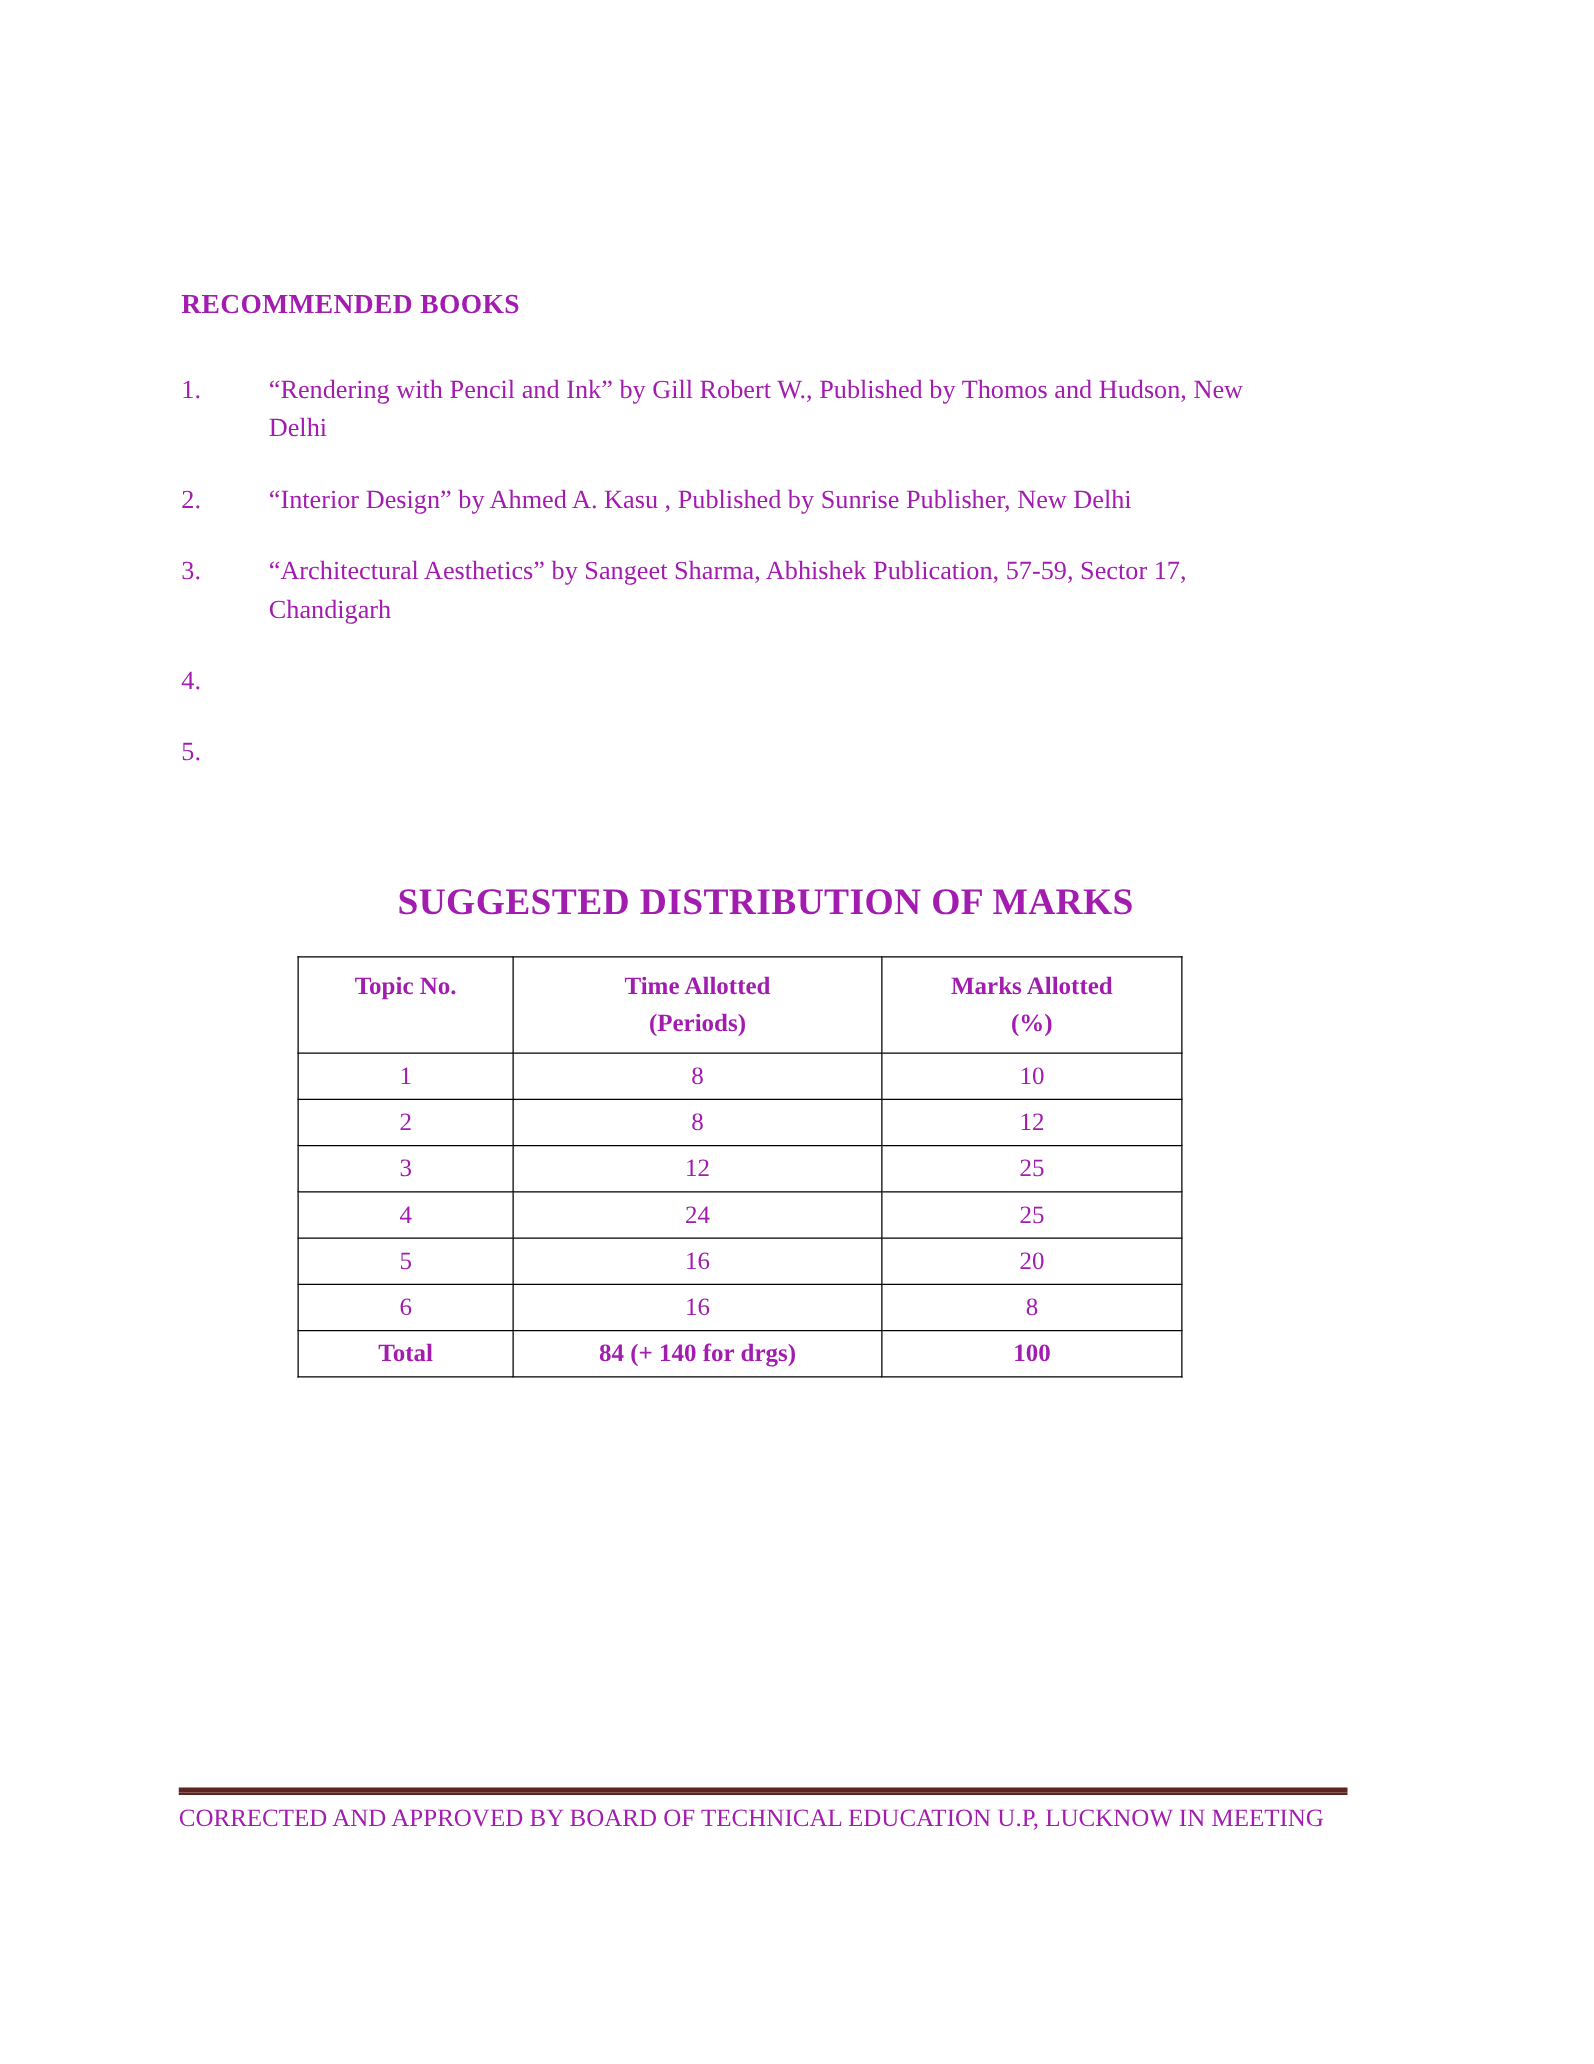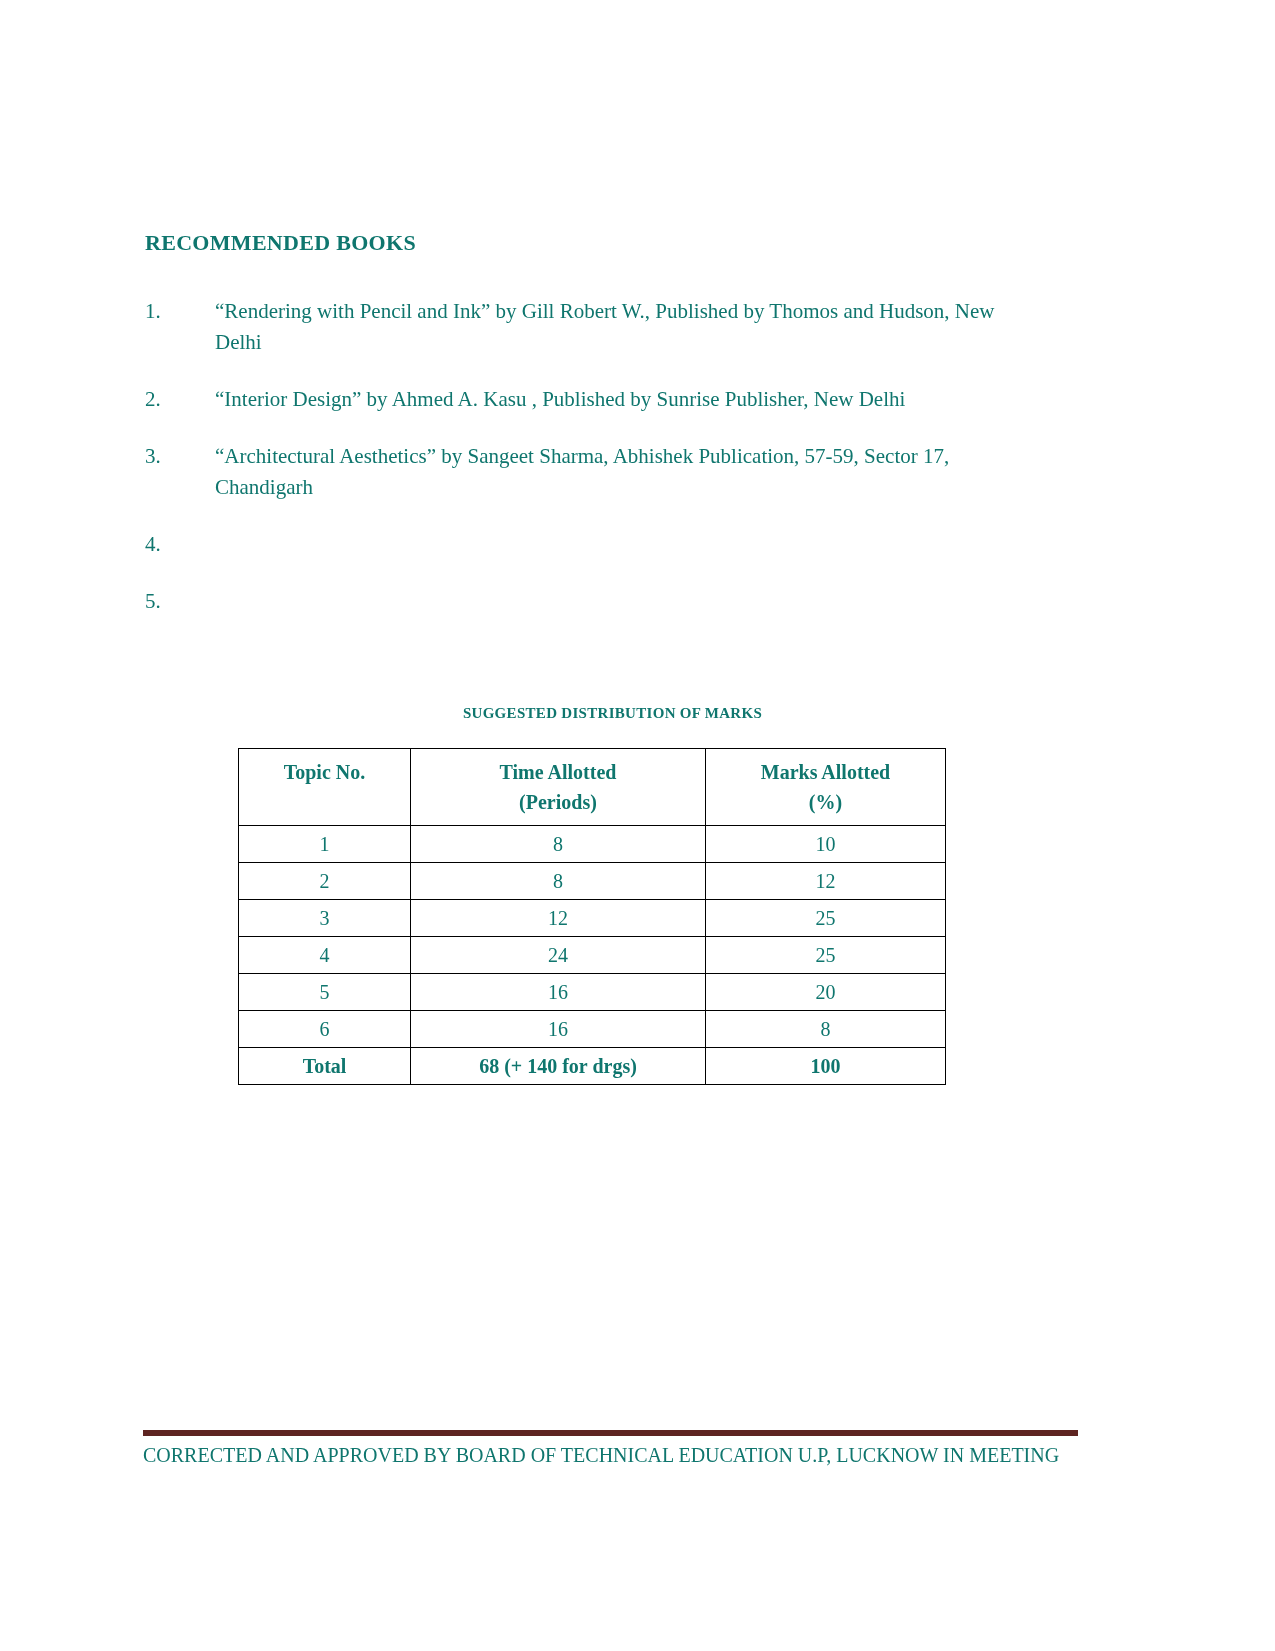--- a/index.html
+++ b/index.html
@@ -3,21 +3,21 @@
 <meta charset="utf-8">
 <style>
   * { margin: 0; padding: 0; box-sizing: border-box; }
   html, body { background: #ffffff; }
   .page {
     position: relative;
     width: 1275px;
     height: 1651px;
     margin: 0 auto;
     background: #ffffff;
-    color: #0f766e;
+    color: #a21caf;
     font-family: "Liberation Serif", serif;
     overflow: hidden;
   }
   .content {
     position: absolute;
     top: 230px;
     left: 145px;
     width: 935px;
   }
   .section-heading {
@@ -34,21 +34,21 @@
     margin-bottom: 26px;
   }
   .book-num {
     width: 70px;
     flex-shrink: 0;
   }
   .book-text {
     max-width: 820px;
   }
   .table-title {
-    font-size: 15px;
+    font-size: 30px;
     font-weight: bold;
     text-align: center;
     margin-top: 88px;
     margin-bottom: 26px;
     letter-spacing: 0.3px;
   }
   table.marks-table {
     border-collapse: collapse;
     margin-left: 93px;
     table-layout: fixed;
@@ -175,21 +175,21 @@
           <td>16</td>
           <td>20</td>
         </tr>
         <tr>
           <td>6</td>
           <td>16</td>
           <td>8</td>
         </tr>
         <tr class="total-row">
           <td>Total</td>
-          <td>68 (+ 140 for drgs)</td>
+          <td>84 (+ 140 for drgs)</td>
           <td>100</td>
         </tr>
       </tbody>
     </table>
 
   </div>
 
   <div class="footer">
     <div class="footer-rule" style="border-color: rgb(94, 36, 33);"></div>
     <div class="footer-text">

